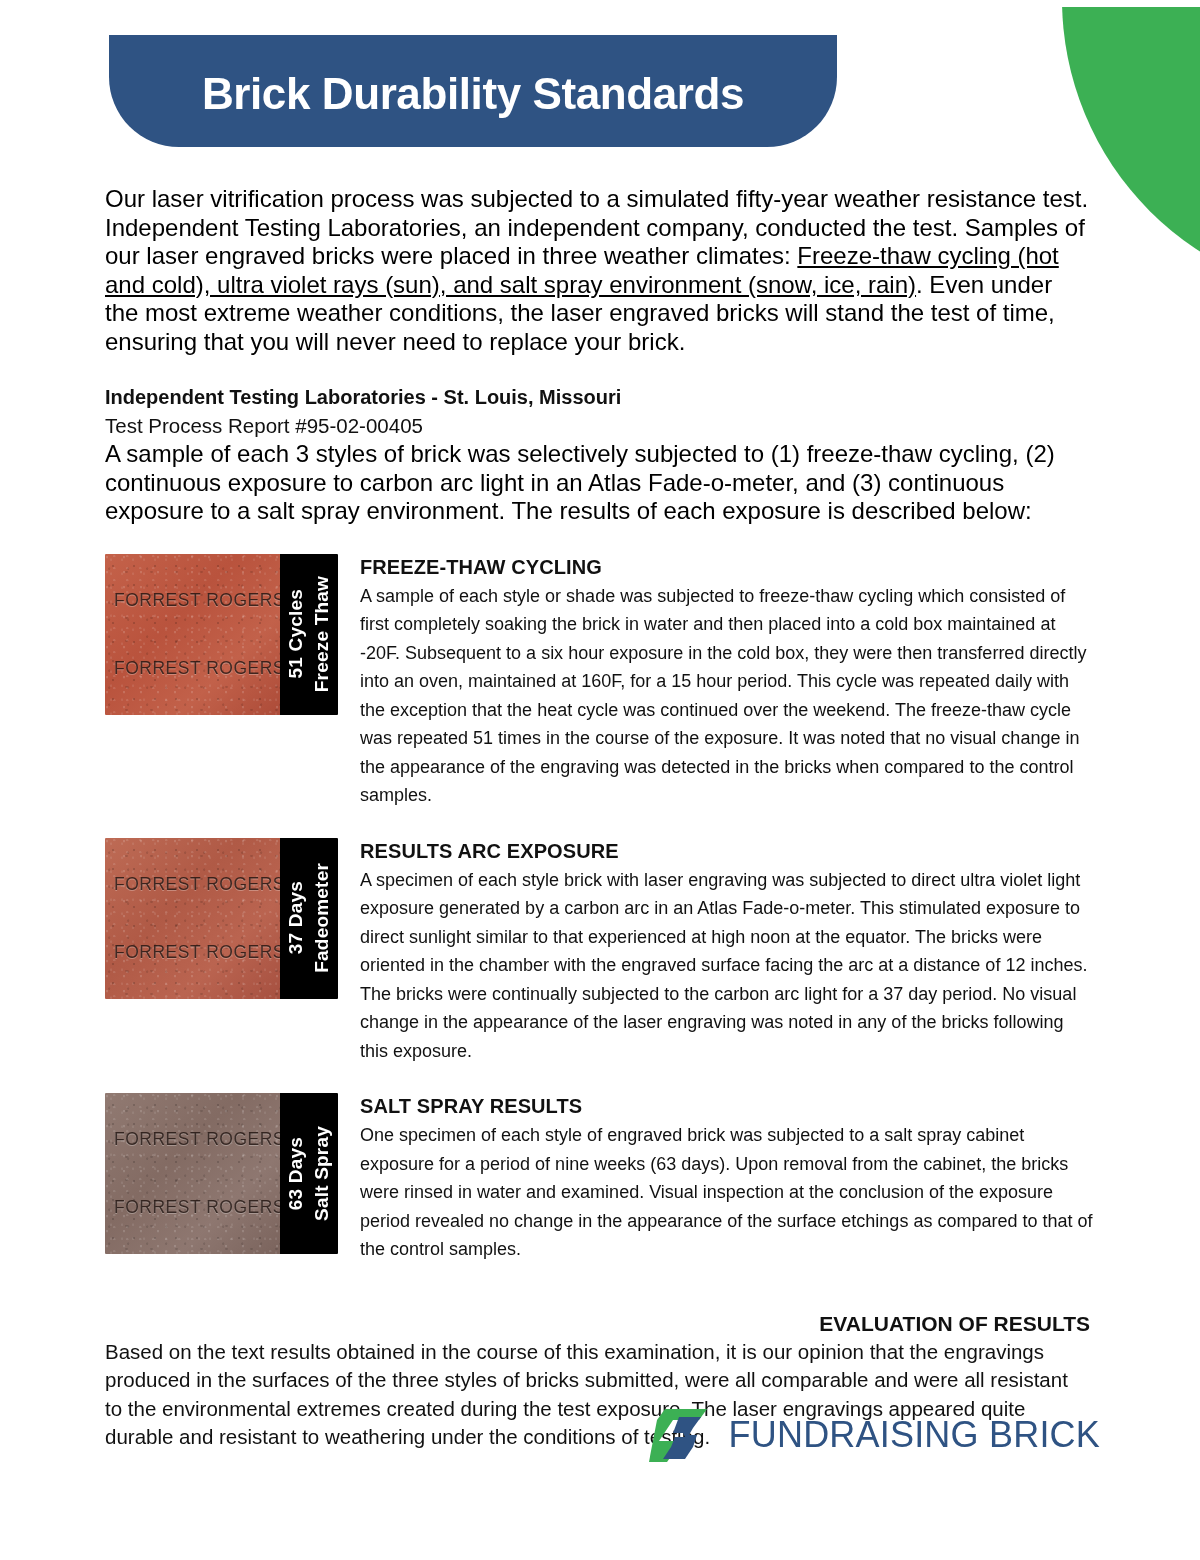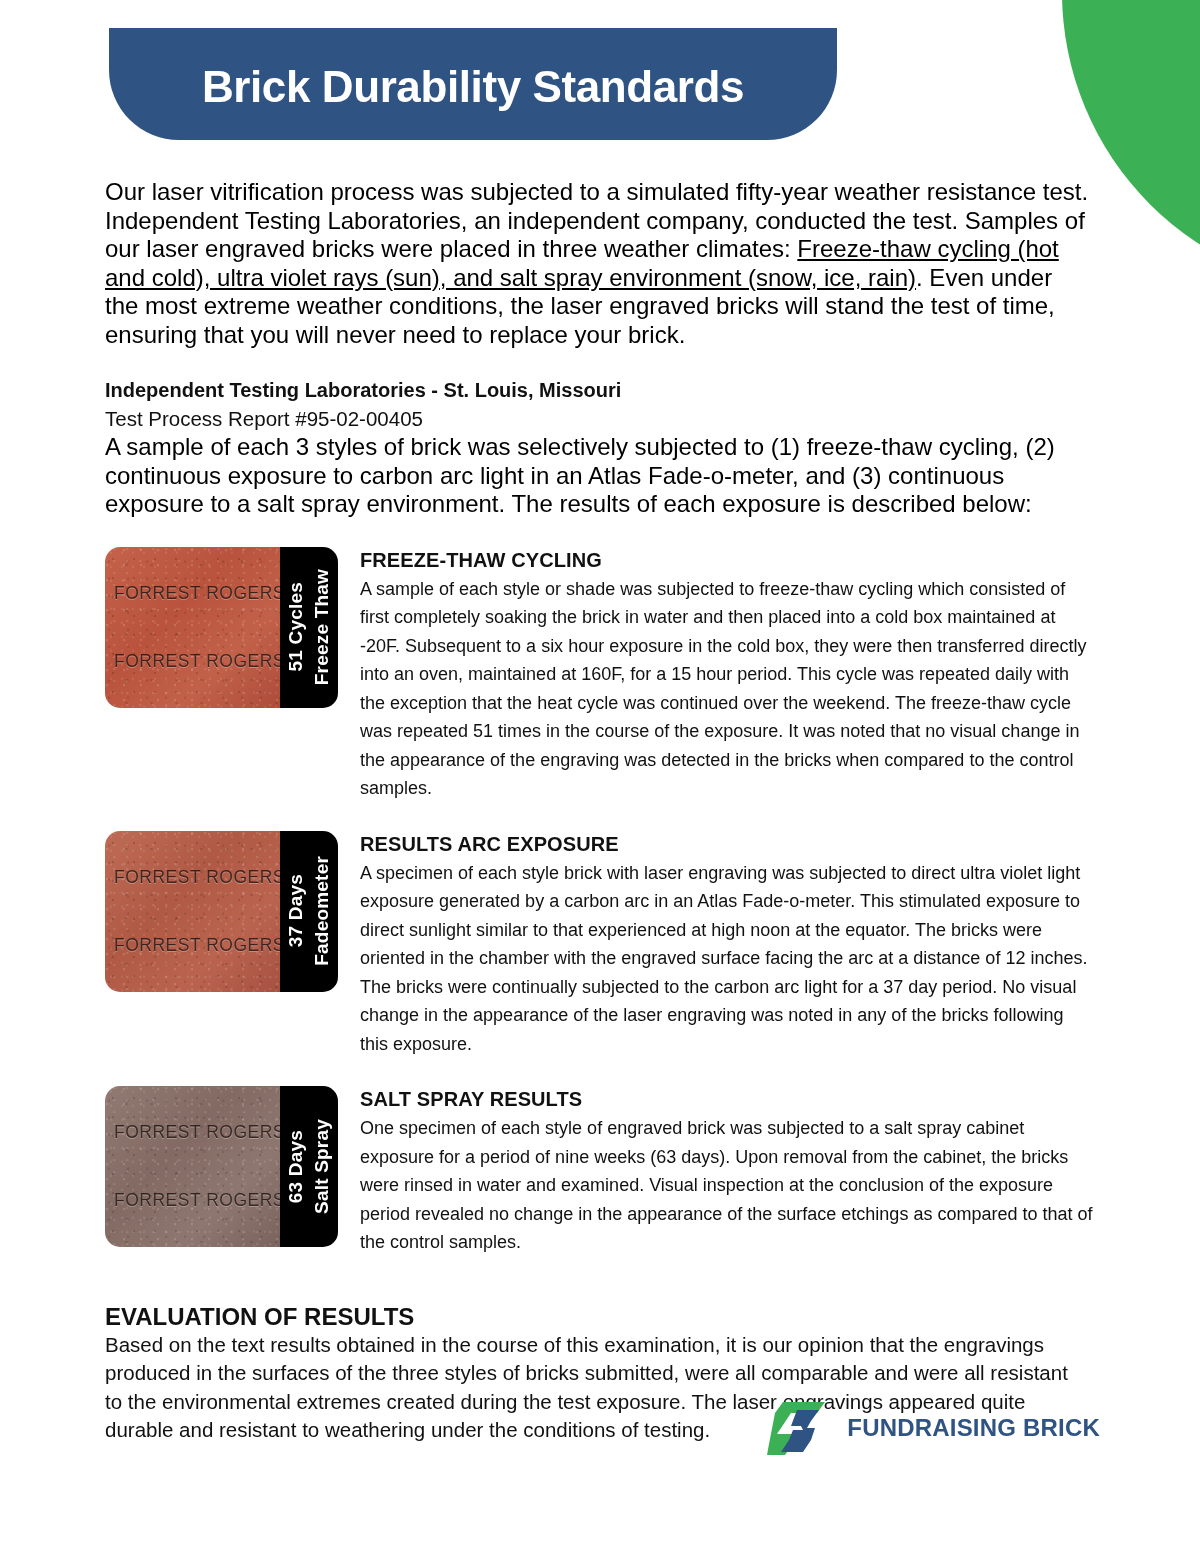--- a/index.html
+++ b/index.html
@@ -58,21 +58,21 @@
     font-weight: bold;
     letter-spacing: -0.4px;
     line-height: 1;
     margin-top: 6px;
   }
 
   
   .page {
     position: absolute;
     left: 0;
-    top: 0;
+    top: 7px;
     width: 1200px;
     height: 1500px;
   }
   .content {
     position: absolute;
     left: 105px;
     top: 178px;
     width: 990px;
   }
 
@@ -98,21 +98,21 @@
     align-items: flex-start;
     margin-bottom: 28px;
   }
   .test-row:last-child { margin-bottom: 0; }
 
   .brick-fig {
     flex: 0 0 auto;
     width: 233px;
     height: 161px;
     position: relative;
-    border-radius: 15px;
+    border-radius: 1px;
     overflow: hidden;
     margin-right: 22px;
   }
   .brick-face {
     position: absolute;
     left: 0; top: 0; bottom: 0;
     width: 175px;
     overflow: hidden;
   }
   .brick-face .grain {
@@ -176,44 +176,45 @@
   }
   .test-body {
     font-size: 18px;
     line-height: 28.5px;
     margin: 0;
   }
 
   
   .evaluation { margin-top: 46px; width: 985px; }
   .eval-head {
-    font-size: 24px;
+    font-size: 21px;
     font-weight: bold;
     line-height: 27px;
     margin: 0 0 1px 0;
+    text-align: right;
   }
   .eval-body { font-size: 20.5px; line-height: 28.5px; margin: 0; }
 
   
   .footer {
     position: absolute;
     left: 0;
     bottom: 44px;
     width: 1200px;
     display: flex;
     justify-content: flex-end;
     align-items: center;
     padding-right: 100px;
     box-sizing: border-box;
   }
   .logo-wrap { display: flex; align-items: center; }
   .logo-mark { width: 62px; height: 56px; margin-right: 18px; }
   .logo-text {
-    font-size: 24px;
-    font-weight: bold;
+    font-size: 36px;
+    font-weight: normal;
     color: #2F5383;
     letter-spacing: 0.2px;
     white-space: nowrap;
   }
 </style>
 </head>
 <body>
 
 <div class="page">
 

